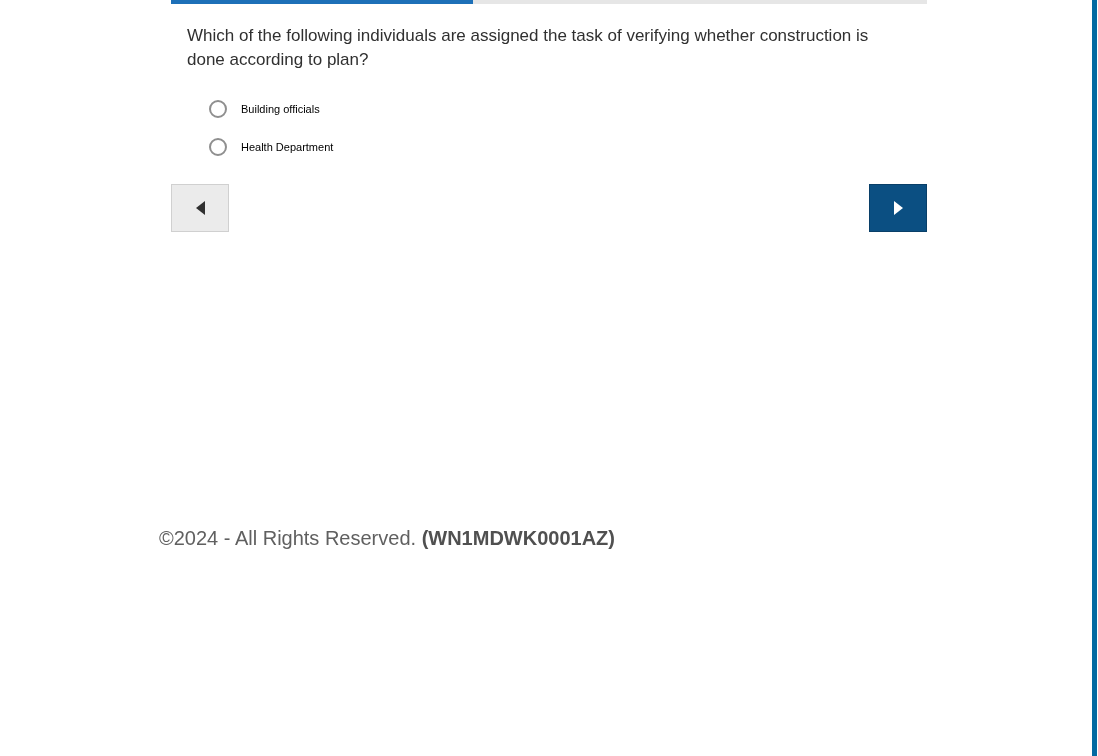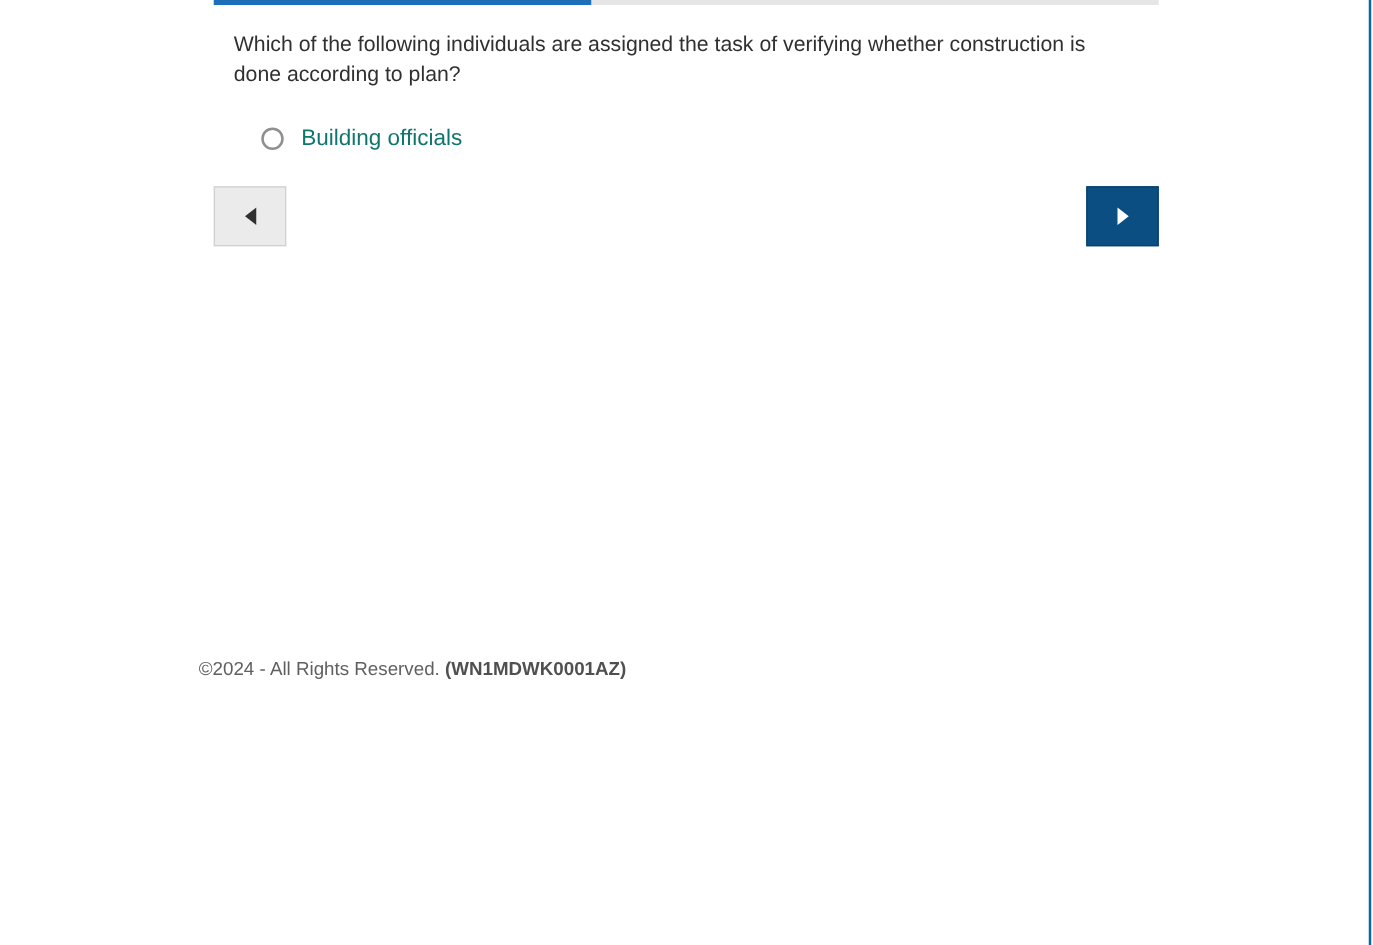--- a/index.html
+++ b/index.html
@@ -9,21 +9,21 @@
     }
     body {
       font-family: "Helvetica Neue", Helvetica, Arial, sans-serif;
       background: #fff;
       width: 1098px;
       height: 756px;
       position: relative;
     }
     .page-wrap {
       width: 1097px;
-      border-right: 2px solid #0369a1;
+      border-right: 5px solid #0369a1;
       min-height: 756px;
       position: relative;
     }
     .content {
       width: 756px;
       margin-left: 171px;
       position: relative;
     }
     .progress-track {
       height: 4px;
@@ -59,22 +59,22 @@
     .radio {
       width: 18px;
       height: 18px;
       border: 2px solid #8f8f8f;
       border-radius: 50%;
       flex: 0 0 18px;
       background: #fff;
     }
     .option-label {
       margin-left: 14px;
-      font-size: 18px;
-      color: #0f766e;
+      font-size: 11px;
+      color: #000000;
     }
     .nav-row {
       display: flex;
       justify-content: space-between;
       align-items: center;
       margin-top: 28px;
     }
     .nav-btn {
       width: 58px;
       height: 48px;
@@ -104,21 +104,21 @@
       width: 0;
       height: 0;
       border-top: 7px solid transparent;
       border-bottom: 7px solid transparent;
       border-left: 9px solid #fff;
     }
     .footer {
       position: absolute;
       left: 159px;
       top: 527px;
-      font-size: 15px;
+      font-size: 20px;
       color: #606060;
     }
     .footer-code {
       font-weight: 700;
       color: #505050;
     }
   </style>
 </head>
 <body>
 
@@ -128,20 +128,24 @@
       <div class="progress-fill" style="width:40%"></div>
     </div>
 
     <div class="question-text">Which of the following individuals are assigned the task of verifying whether construction is done according to plan?</div>
 
     <div class="options">
       <div class="option">
         <span class="radio"></span>
         <span class="option-label">Building officials</span>
       </div>
+      <div class="option">
+        <span class="radio"></span>
+        <span class="option-label">Health Department</span>
+      </div>
     </div>
 
     <div class="nav-row">
       <div class="nav-btn nav-prev">
         <span class="tri-left"></span>
       </div>
       <div class="nav-btn nav-next">
         <span class="tri-right"></span>
       </div>
     </div>

